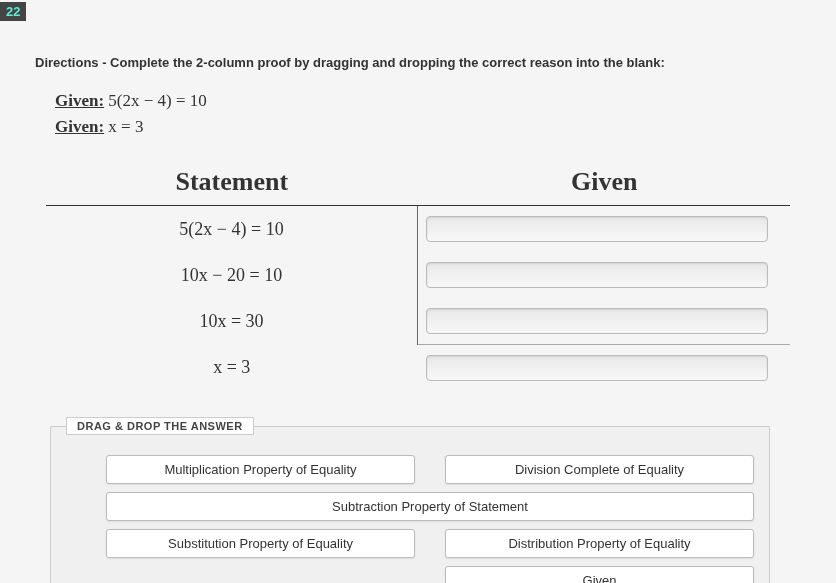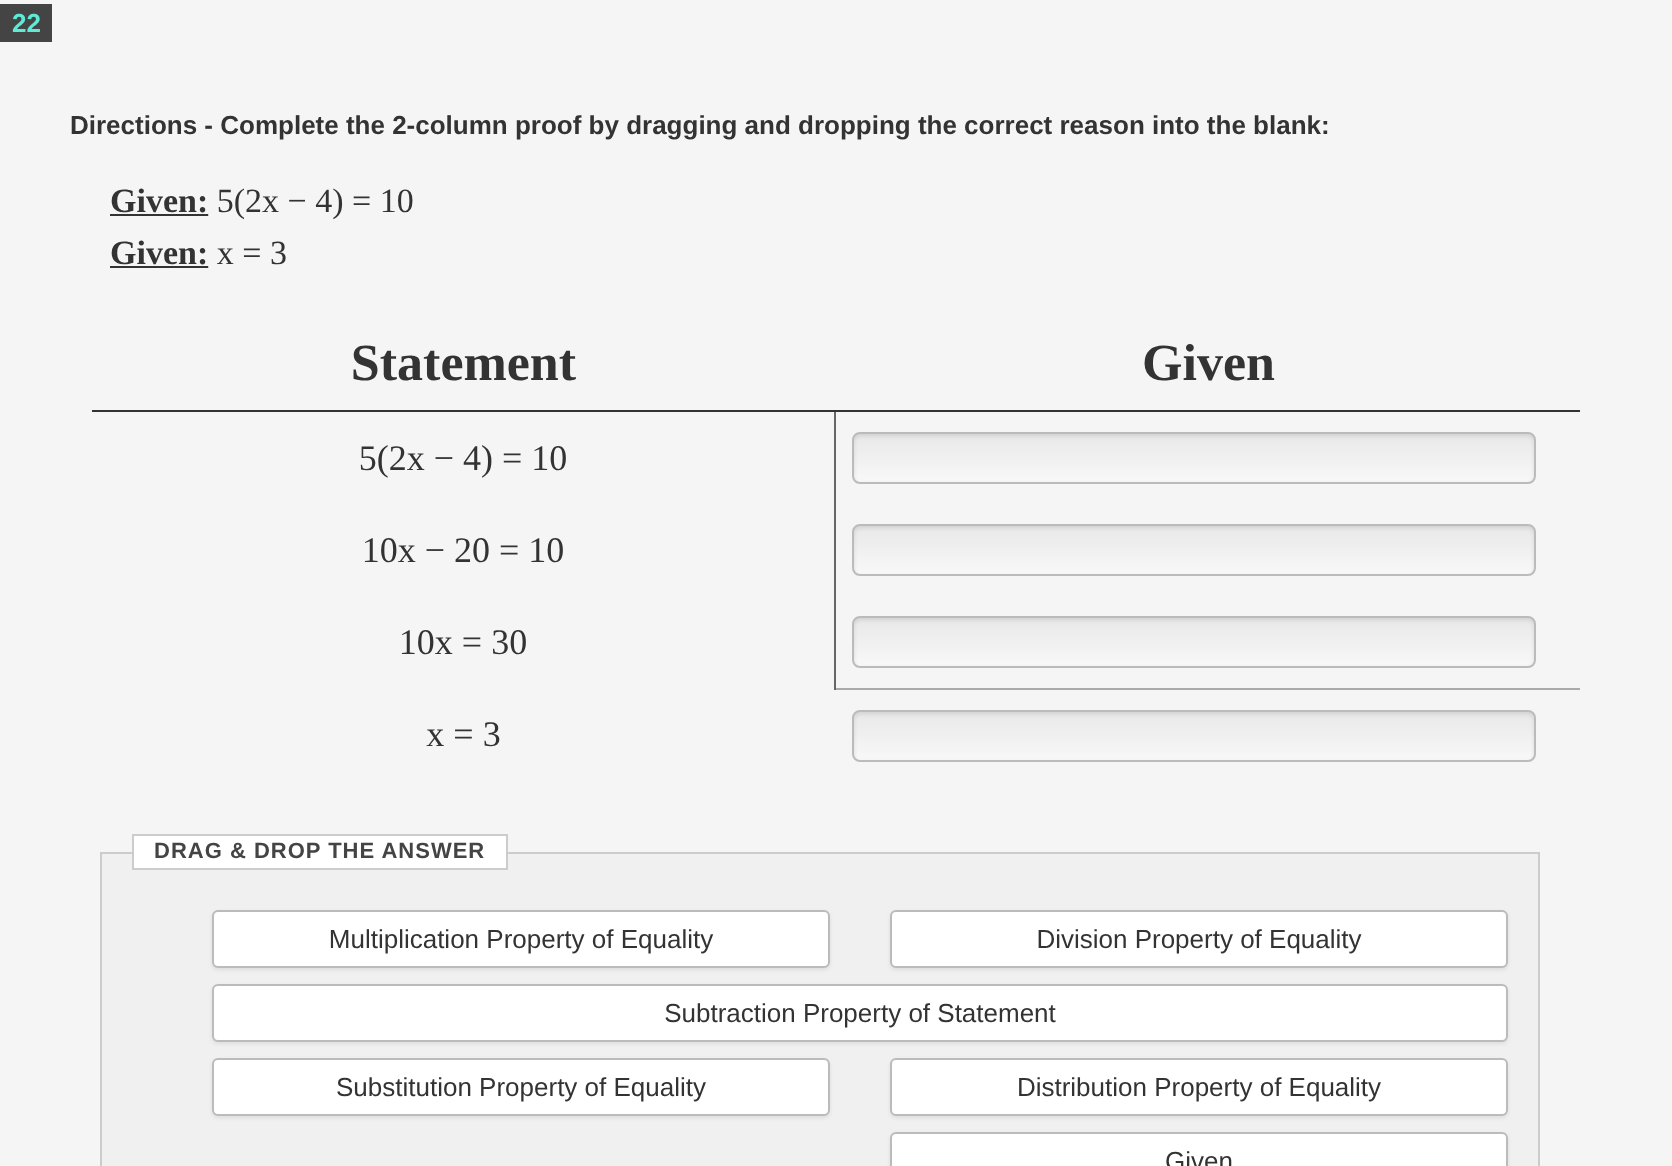--- a/index.html
+++ b/index.html
@@ -190,21 +190,21 @@
           </td>
       </tr>
     </tbody>
   </table>
 
   <div class="drag-section">
     <div class="drag-label">DRAG &amp; DROP THE ANSWER</div>
 
     <div class="drag-row">
       <div class="drag-tile">Multiplication Property of Equality</div>
-      <div class="drag-tile">Division Property of Equality</div>
+      <div class="drag-tile">Division Complete of Equality</div>
     </div>
     <div class="drag-row">
       <div class="drag-tile">Subtraction Property of Statement</div>
     </div>
     <div class="drag-row">
       <div class="drag-tile">Substitution Property of Equality</div>
       <div class="drag-tile">Distribution Property of Equality</div>
     </div>
     <div class="drag-row last">
       <div class="drag-tile">Given</div>

